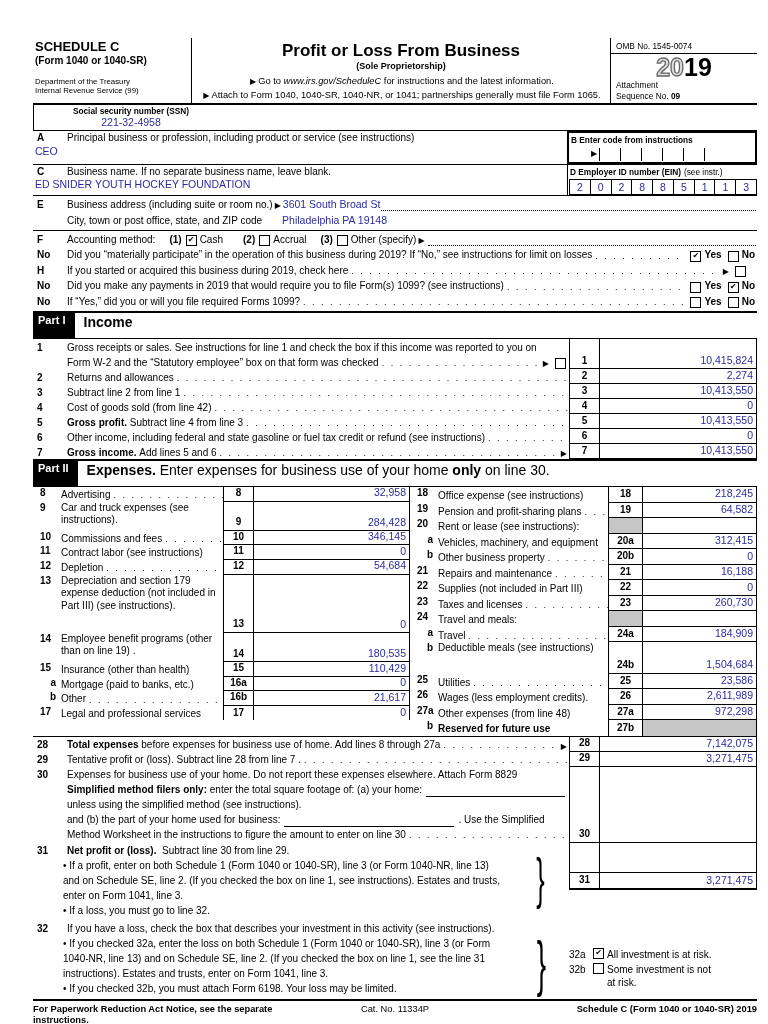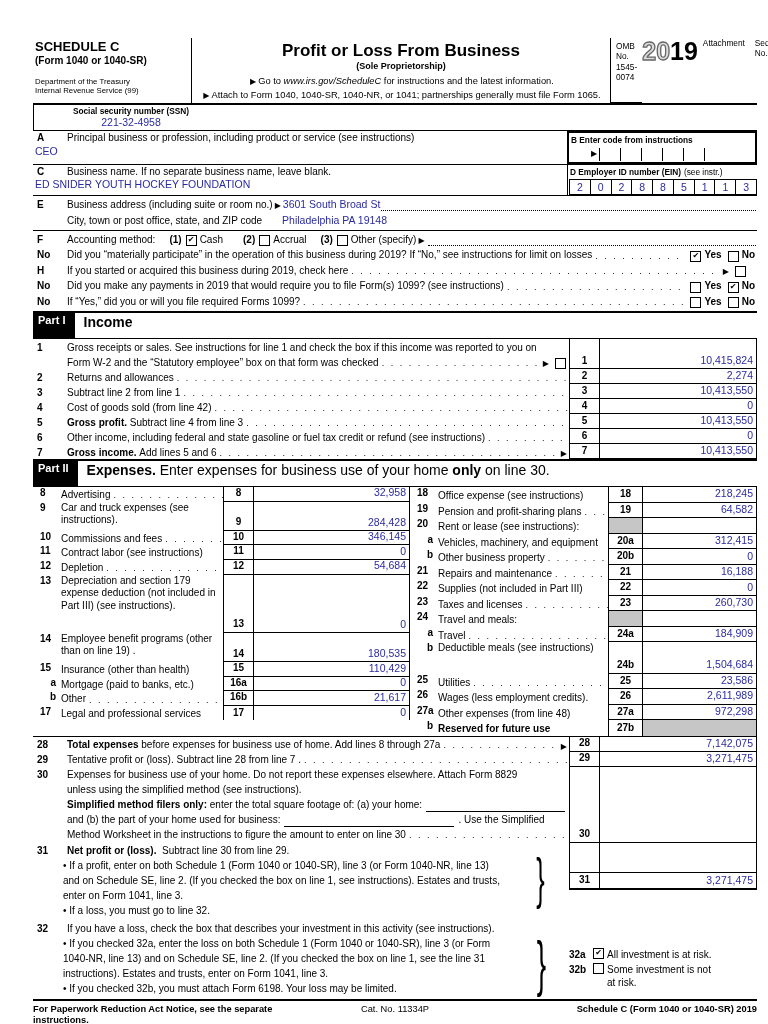--- a/index.html
+++ b/index.html
@@ -15,21 +15,21 @@
   
   .hdr{display:flex;border-bottom:2px solid #000;align-items:stretch}
   .hl{width:152px;border-right:1px solid #000;padding:1px 4px 2px 2px}
   .sched{font-weight:bold;font-size:13px}
   .fparen{font-weight:bold;font-size:10px}
   .dept{font-size:7.8px;margin-top:9px;line-height:1.2}
   .hc{flex:1;text-align:center;padding:1px 6px}
   .title{font-weight:bold;font-size:17px;margin-top:1px}
   .subtitle{font-size:9px;font-weight:bold}
   .hcl{font-size:9.3px;font-weight:normal;margin-top:3px}
-  .hr{width:146px;border-left:1px solid #000;display:flex;flex-direction:row}
+  .hr{width:146px;border-left:1px solid #000;display:flex;flex-direction:column}
   .omb{font-size:8.3px;padding:3px 5px 2px;border-bottom:1px solid #000}
   .yr{display:flex;justify-content:center;font-weight:bold;font-size:25px;line-height:1;padding-top:1px}
   .yr .o{color:#ddd;-webkit-text-stroke:1.3px #666}
   .att{font-size:8.3px;padding:0 5px;line-height:1.25}
   
   .nrow{display:flex;border-bottom:1px solid #000}
   .nleft{flex:1;padding:1px 2px}
   .nright{width:190px;border-left:1px solid #000;text-align:center;padding:1px 2px}
   .sl{font-size:8.3px}
   .slb{font-size:8.3px;font-weight:bold}
@@ -90,21 +90,21 @@
   .btxt{flex:1;overflow:hidden}
   .bline{display:flex;align-items:flex-end;height:15px}
   .blankline{flex:1;border-bottom:1px solid #000;height:11px;margin:0 4px}
   .blank170{width:170px;border-bottom:1px solid #000;height:11px;margin:0 4px;flex:none}
   .rcol{width:188px;flex:none;display:flex;flex-direction:column}
   .rrow{display:flex;flex:none}
   .bb2{border-bottom:2px solid #000}
   .brace{position:absolute;line-height:0.9;transform:scaleX(.45);transform-origin:center;font-weight:400;color:#000}
   .bullet{padding-left:30px;padding-right:66px;line-height:15px}
   .riskrow{display:flex;align-items:flex-start;line-height:13px;margin-bottom:2px}
-  .riskno{width:24px;font-weight:bold;flex:none}
+  .riskno{width:24px;font-weight:normal;flex:none}
   
   .ft{display:flex;border-top:2px solid #000;padding-top:3px;font-size:9.3px;margin-top:1px}
   .ftl{flex:1.4;font-weight:bold}
   .ftc{flex:1;text-align:center}
   .ftr{flex:1.4;text-align:right;font-weight:bold}
 </style>
 </head>
 <body>
 
 <div class="page">
@@ -580,25 +580,25 @@
     <div class="pnum">29</div>
     <div class="pamt">3,271,475</div>
   </div>
 
   <div class="p30" style="height:76px">
     <div class="btxt">
       <div class="bline">
             <span class="lno">30</span>
             <span>Expenses for business use of your home. Do not report these expenses elsewhere. Attach Form 8829</span>
           </div>
+      <div class="bline"><span class="lno"></span><span class="b">Simplified method filers only:</span>&nbsp;<span>enter the total square footage of: (a) your home:</span><span class="blankline"></span></div>
       <div class="bline">
             <span class="lno"></span>
             <span>unless using the simplified method (see instructions).</span>
           </div>
-      <div class="bline"><span class="lno"></span><span class="b">Simplified method filers only:</span>&nbsp;<span>enter the total square footage of: (a) your home:</span><span class="blankline"></span></div>
       <div class="bline">
             <span class="lno"></span>
             <span>and (b) the part of your home used for business:</span>
             <span class="blank170"></span>
             <span>. Use the Simplified</span>
           </div>
       <div class="bline">
             <span class="lno"></span>
             <span>Method Worksheet in the instructions to figure the amount to enter on line 30</span>
             <span class="dots">. . . . . . . . . . . . . . . . . . . . . . . . . . . . . . . . . . . . . . . . . . . . . .</span>

